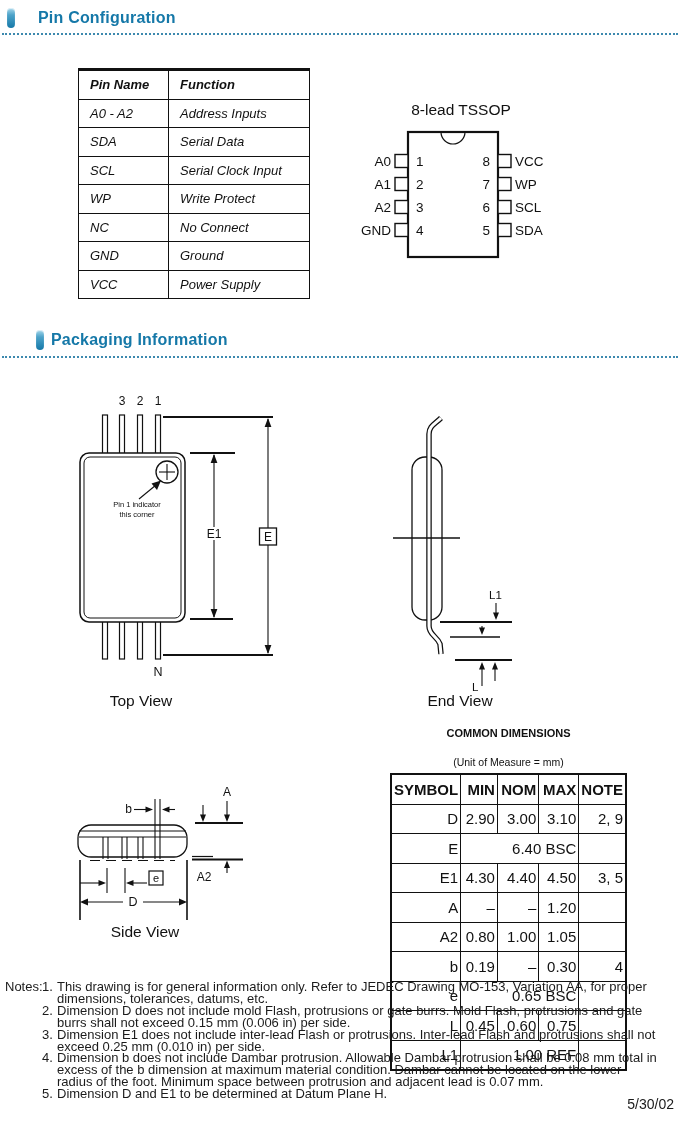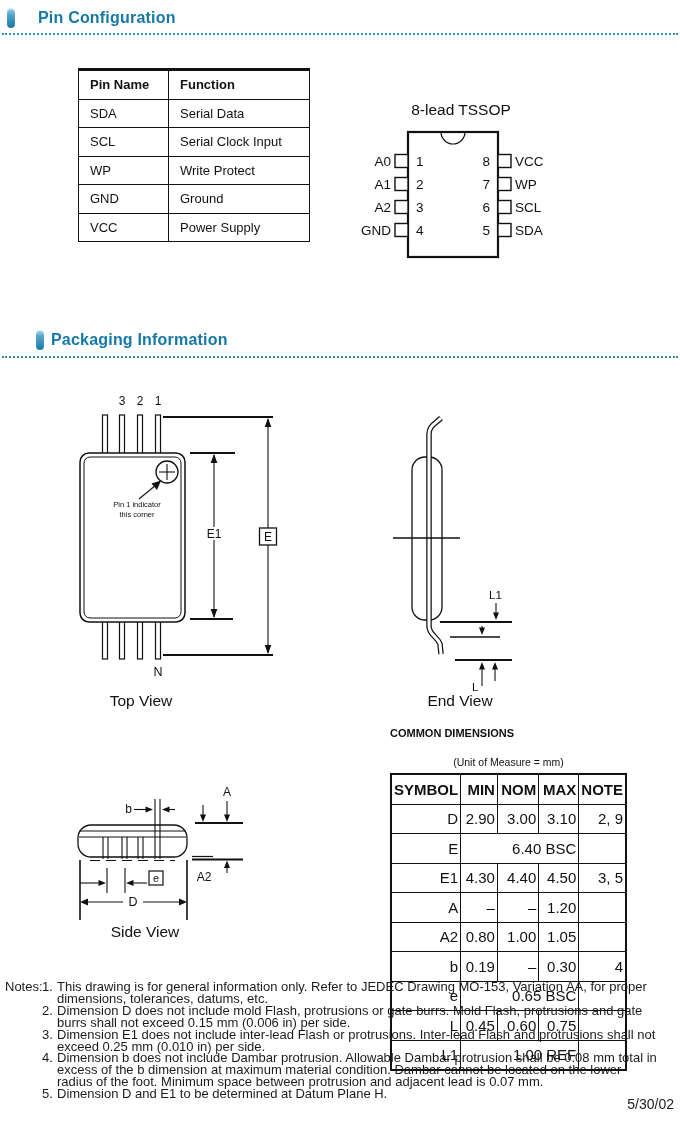--- a/index.html
+++ b/index.html
@@ -4,27 +4,27 @@
 <style>
   html,body{margin:0;padding:0;background:#fff;}
   body{width:680px;height:1140px;position:relative;font-family:"Liberation Sans",sans-serif;color:#111;}
   .abs{position:absolute;}
   
   .sec-head{position:absolute;left:7px;display:flex;align-items:center;gap:7px;}
   .sec-icon{width:8px;height:20px;border-radius:4px;background:linear-gradient(180deg,#a6d8ec 0%,#4da3c9 35%,#1578a8 100%);box-shadow:inset 0 1px 1px rgba(255,255,255,.7);}
   .sec-title{font-size:16px;font-weight:bold;color:#1578a8;letter-spacing:.2px;}
   .dotline{position:absolute;left:2px;width:676px;height:0;border-top:2px dotted #3d89ae;}
   
-  table.pintbl{position:absolute;left:78px;top:68px;border-collapse:collapse;border:1.5px solid #111;border-top:3.5px solid #111;}
+  table.pintbl{position:absolute;left:78px;top:68px;border-collapse:collapse;border:1.5px solid #111;border-top:3.5px solid #111;font-style:italic;}
   table.pintbl th,table.pintbl td{border:1.3px solid #111;font-size:13px;text-align:left;padding:0 0 0 11px;height:27.5px;font-weight:normal;}
   table.pintbl th{font-weight:bold;}
   .c1{width:78px;} .c2{width:129px;}
   
   .dimblock{position:absolute;left:390px;top:727px;width:237px;}
-  .dimtitle{font-size:11px;font-weight:bold;text-align:left;}
+  .dimtitle{font-size:11px;font-weight:bold;text-align:center;}
   .dimsub{font-size:10.5px;text-align:center;margin-top:17px;}
   table.dimtbl{border-collapse:collapse;border:2.2px solid #111;margin-top:5px;width:237px;}
   table.dimtbl th,table.dimtbl td{border:1.2px solid #111;height:20.5px;text-align:right;font-size:15px;padding:4px 2px;}
   table.dimtbl th{font-weight:bold;}
   .dc1{width:50px;} .dc2{width:50px;margin-top:32px;} .dc3{width:46px;} .dc4{width:47px;} .dc5{width:40px;}
   
   .notes{position:absolute;left:5px;top:981px;width:666px;display:flex;font-size:13px;line-height:11.9px;color:#1b1b1b;}
   .notes-label{width:37px;flex:none;}
   .note-item{display:flex;}
   .note-num{width:15px;flex:none;}
@@ -41,30 +41,38 @@
 </div>
 <div class="dotline" style="top:33px;"></div>
 
 <table class="pintbl">
   <tbody>
       <tr>
     <th class="c1">Pin Name</th>
     <th class="c2">Function</th>
   </tr>
   <tr>
+        <td>A0 - A2</td>
+        <td>Address Inputs</td>
+      </tr>
+  <tr>
         <td>SDA</td>
         <td>Serial Data</td>
       </tr>
   <tr>
         <td>SCL</td>
         <td>Serial Clock Input</td>
       </tr>
   <tr>
         <td>WP</td>
         <td>Write Protect</td>
+      </tr>
+  <tr>
+        <td>NC</td>
+        <td>No Connect</td>
       </tr>
   <tr>
         <td>GND</td>
         <td>Ground</td>
       </tr>
   <tr>
         <td>VCC</td>
         <td>Power Supply</td>
       </tr>
 </tbody>

